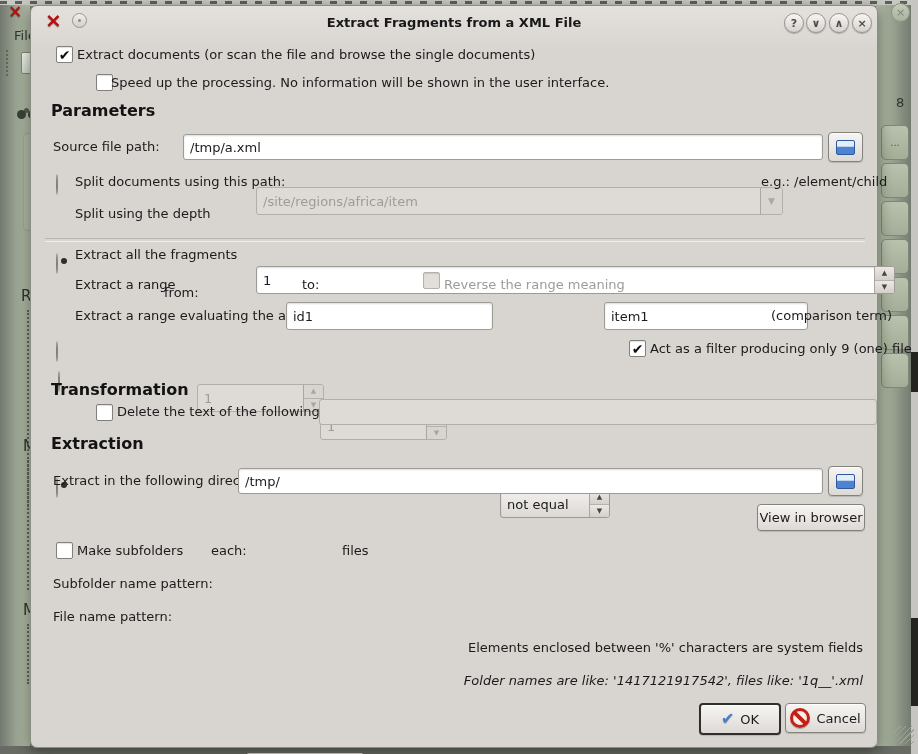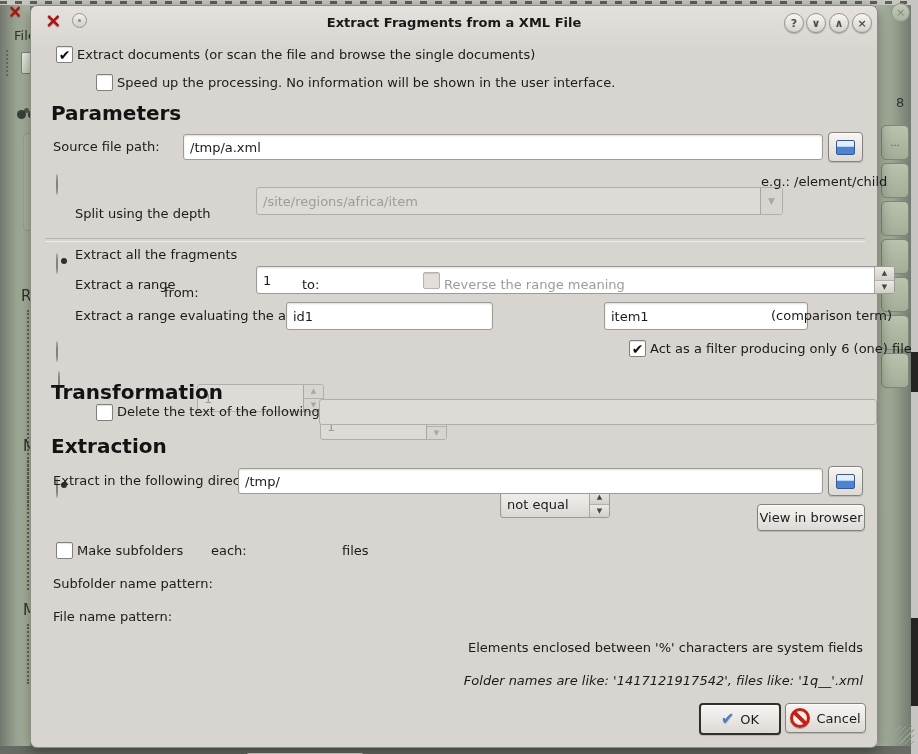--- a/index.html
+++ b/index.html
@@ -37,21 +37,21 @@
           background:linear-gradient(#e4e0dc,#d8d4d0 46px);box-shadow:0 4px 14px rgba(20,24,18,.5);}
   .title{font-size:13px;color:#191919;font-weight:bold;}
   .tbbtn{width:18px;height:18px;border-radius:50%;border:1px solid #96968f;
          background:linear-gradient(#f7f5f3,#d6d2ce);color:#4c4c48;font-size:11px;font-weight:bold;
          display:flex;align-items:center;justify-content:center;box-shadow:0 1px 1px rgba(0,0,0,.25);}
   .pinbtn{width:13px;height:13px;border-radius:50%;border:1px solid #96968f;
          background:linear-gradient(#f2f0ee,#d2cec9);display:flex;align-items:center;justify-content:center;}
   .pinbtn i{width:3px;height:3px;border-radius:50%;background:#8a8a85;}
   .lbl{font-size:13px;color:#1b1b1b;white-space:nowrap;}
   .dim{color:#9c9c98;}
-  .h{font-size:20px;font-weight:bold;color:#131313;white-space:nowrap;text-align:center;}
+  .h{font-size:16px;font-weight:bold;color:#131313;white-space:nowrap;text-align:center;}
   .it{font-style:italic;margin-left:16px;}
   .field{background:#fff;border:1px solid #9c9c97;border-radius:3px;font-size:13px;color:#1b1b1b;
          display:flex;align-items:center;padding:0 6px;box-shadow:inset 0 1px 2px rgba(0,0,0,.14);
          overflow:hidden;white-space:nowrap;}
   .field.dis{background:#dedad6;color:#9c9c98;box-shadow:none;border-color:#b2afab;}
   .combo{padding-right:24px;position:relative;}
   .dd{position:absolute;right:0;top:0;bottom:0;width:21px;border-left:1px solid #aaa7a3;
       background:linear-gradient(#ebe8e4,#d3cfca);display:flex;align-items:center;justify-content:center;}
   .dd .tri{font-size:9px;color:#4e4e4a;line-height:1;}
   .dis .dd{background:#d8d4d0;}
@@ -140,34 +140,35 @@
     <div class="abs tbbtn" style="left:821px;top:7px;">
         <span>×</span>
       </div>
 
     
     <span class="abs cb" style="left:25px;top:40px;">
         <span>✔</span>
       </span>
     <span class="abs lbl" style="left:46px;top:41px;">Extract documents (or scan the file and browse the single documents)</span>
     <span class="abs cb" style="left:65px;top:68px;"></span>
-    <span class="abs lbl" style="left:86px;top:69px;">Speed up the processing. No information will be shown in the user interface.</span>
+    <span class="abs lbl" style="left:80px;top:69px;">Speed up the processing. No information will be shown in the user interface.</span>
 
     
     <span class="abs h" style="left:20px;top:95px;">Parameters</span>
 
     <span class="abs lbl" style="left:22px;top:133px;">Source file path:</span>
     <div class="abs field" style="left:152px;top:128px;width:626px;height:24px;">
         <span>/tmp/a.xml</span>
       </div>
     <div class="abs btn" style="left:797px;top:126px;width:33px;height:28px;">
         <span class="disk"></span>
       </div>
 
     <span class="abs radio" style="left:25px;top:169px;"></span>
+    <span class="abs lbl" style="left:44px;top:168px;">Split documents using this path:</span>
     <div class="abs field dis combo" style="left:225px;top:162px;width:495px;height:26px;">
       <span>/site/regions/africa/item</span>
       <span class="dd">
           <span class="tri">▼</span>
         </span>
     </div>
     <span class="abs lbl" style="left:730px;top:168px;">e.g.: /element/child</span>
 
     <span class="abs radio sel" style="left:25px;top:201px;"></span>
     <span class="abs lbl" style="left:44px;top:200px;">Split using the depth</span>
@@ -218,21 +219,21 @@
         </span>
     </div>
     <div class="abs field" style="left:573px;top:296px;width:190px;height:26px;">
         <span>item1</span>
       </div>
     <span class="abs lbl" style="left:740px;top:302px;">(comparison term)</span>
 
     <span class="abs cb" style="left:598px;top:334px;">
         <span>✔</span>
       </span>
-    <span class="abs lbl" style="left:619px;top:335px;">Act as a filter producing only 6 (one) file</span>
+    <span class="abs lbl" style="left:619px;top:335px;">Act as a filter producing only 9 (one) file</span>
 
     
     <span class="abs h" style="left:20px;top:362px;margin-top:12px;">Transformation</span>
     <span class="abs cb" style="left:65px;top:398px;"></span>
     <span class="abs lbl" style="left:86px;top:398px;">Delete the text of the following path</span>
     <div class="abs field dis" style="left:288px;top:393px;width:544px;height:24px;"></div>
 
     
     <span class="abs h" style="left:20px;top:428px;">Extraction</span>
     <span class="abs lbl" style="left:22px;top:467px;">Extract in the following directory:</span>

